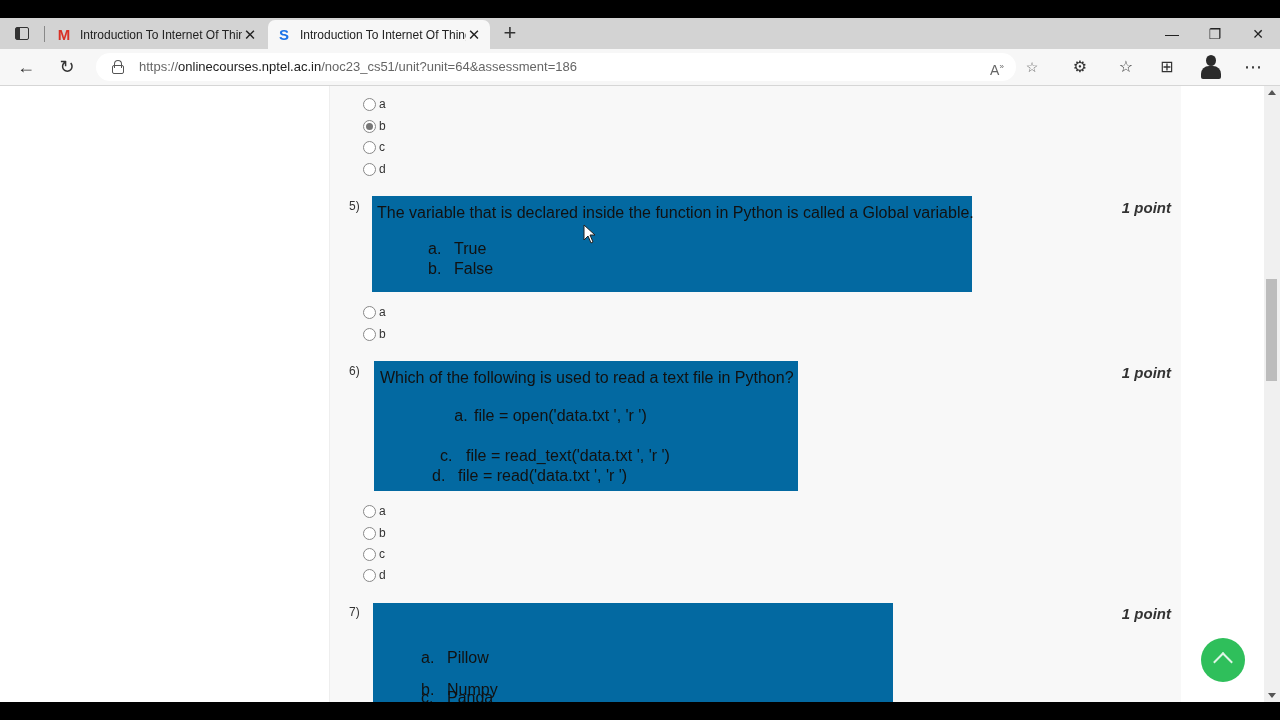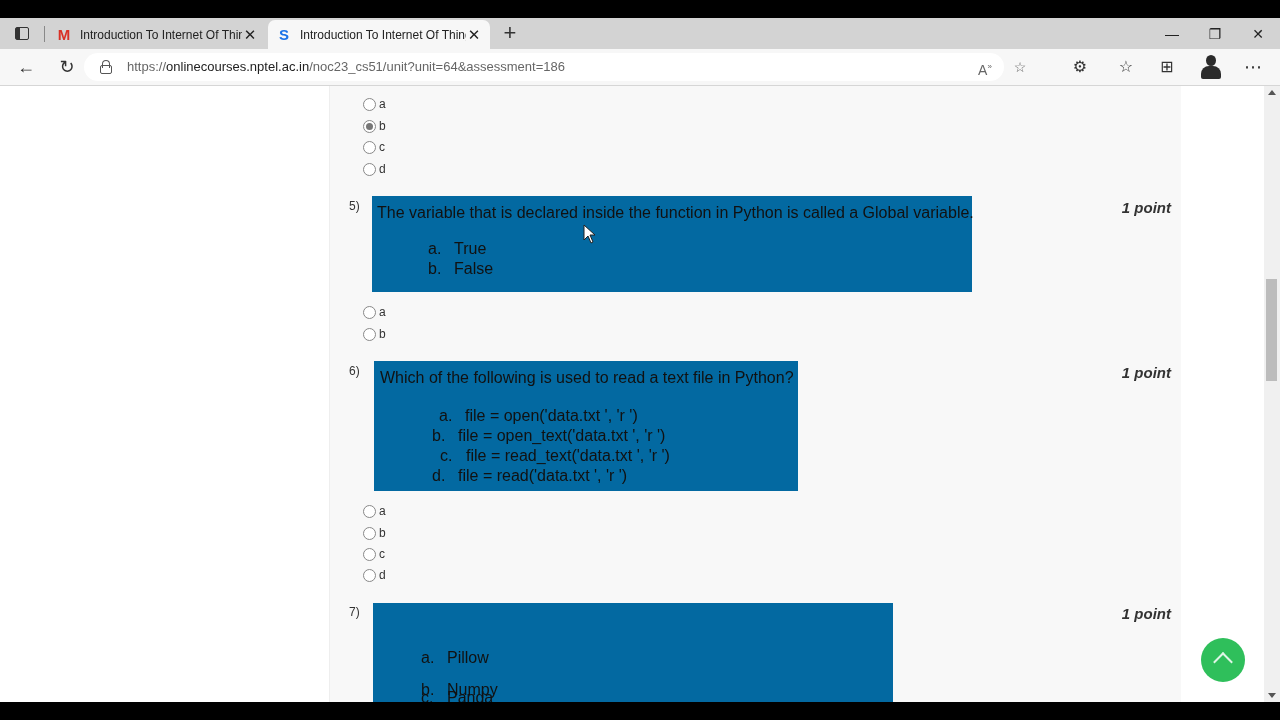--- a/index.html
+++ b/index.html
@@ -17,21 +17,21 @@
   .tab .favicon { width: 16px; height: 16px; margin-right: 8px; display: flex; align-items: center; justify-content: center; font-weight: bold; font-size: 15px; }
   .tab .title { flex: 1; white-space: nowrap; overflow: hidden; }
   .tab .close { width: 16px; text-align: center; font-size: 15px; color: #222; }
   .gmail-m { color: #d93025; font-size: 14px; font-weight: bold; }
   .s-logo { color: #1a73e8; font-weight: bold; }
   .newtab { position: absolute; left: 500px; top: 5px; width: 20px; height: 20px; font-size: 22px; line-height: 20px; color: #333; text-align: center; }
   .winctl { position: absolute; top: 6px; width: 20px; height: 20px; text-align: center; font-size: 14px; color: #222; line-height: 20px; }
   
   .toolbar { position: absolute; left: 0; top: 49px; width: 1280px; height: 37px; background: #f7f7f7; border-bottom: 1px solid #d6d6d6; }
   .tb-btn { position: absolute; top: 7px; width: 24px; height: 22px; text-align: center; line-height: 22px; font-size: 18px; color: #333; }
-  .urlbar { position: absolute; left: 84px; top: 4px; width: 920px; height: 28px; background: #fff; border-radius: 14px; }
+  .urlbar { position: absolute; left: 96px; top: 4px; width: 920px; height: 28px; background: #fff; border-radius: 14px; }
   .url-lock { position: absolute; left: 16px; top: 7px; width: 12px; height: 14px; }
   .url-lock .body { position: absolute; left: 0; bottom: 0; width: 12px; height: 9px; border: 1.4px solid #555; border-radius: 2px; }
   .url-lock .shackle { position: absolute; left: 2px; top: 0; width: 8px; height: 8px; border: 1.4px solid #555; border-bottom: none; border-radius: 4px 4px 0 0; }
   .url-text { position: absolute; left: 43px; top: 6px; font-size: 13px; color: #666; white-space: nowrap; }
   .url-text .host { color: #222; }
   .url-right-icon { position: absolute; top: 3px; width: 22px; height: 22px; text-align: center; line-height: 22px; font-size: 14px; color: #666; }
   .avatar { position: absolute; left: 1199px; top: 5px; width: 24px; height: 26px; }
   .avatar .head { position: absolute; left: 7px; top: 1px; width: 10px; height: 11px; background: #2b2b2b; border-radius: 50%; }
   .avatar .torso { position: absolute; left: 2px; top: 12px; width: 20px; height: 13px; background: #2b2b2b; border-radius: 8px 8px 2px 2px; }
   
@@ -142,22 +142,21 @@
       </div>
       <div class="radio-row" style="top:239px;">
         <span class="radio"></span>
         <span>b</span>
       </div>
 
       <div class="qnum" style="top:278px;">6)</div>
       <div class="qpoint" style="top:278px;">1 point</div>
       <div class="qbox" style="left:44px; top:275px; width:424px; height:130px;">
         <div class="qtext" style="left:6px; top:8px;">Which of the following is used to read a text file in Python?</div>
-        <div class="opt" style="left:65px; top:46px;"><span class="lbl">a.</span><span>file = open('data.txt ', 'r ')</span></div>
-        <div class="opt" style="left:58px; top:66px;"><span class="lbl">b.</span><span>file = open_text('data.txt ', 'r ')</span></div>
+        <div class="opt" style="left:74px; top:46px;text-align:center;"><span class="lbl">a.</span><span>file = open('data.txt ', 'r ')</span></div>
         <div class="opt" style="left:58px; top:86px;margin-left:8px;"><span class="lbl">c.</span><span>file = read_text('data.txt ', 'r ')</span></div>
         <div class="opt" style="left:58px; top:106px;"><span class="lbl">d.</span><span>file = read('data.txt ', 'r ')</span></div>
       </div>
       <div class="radio-row" style="top:416px;">
         <span class="radio"></span>
         <span>a</span>
       </div>
       <div class="radio-row" style="top:438px;">
         <span class="radio"></span>
         <span>b</span>

